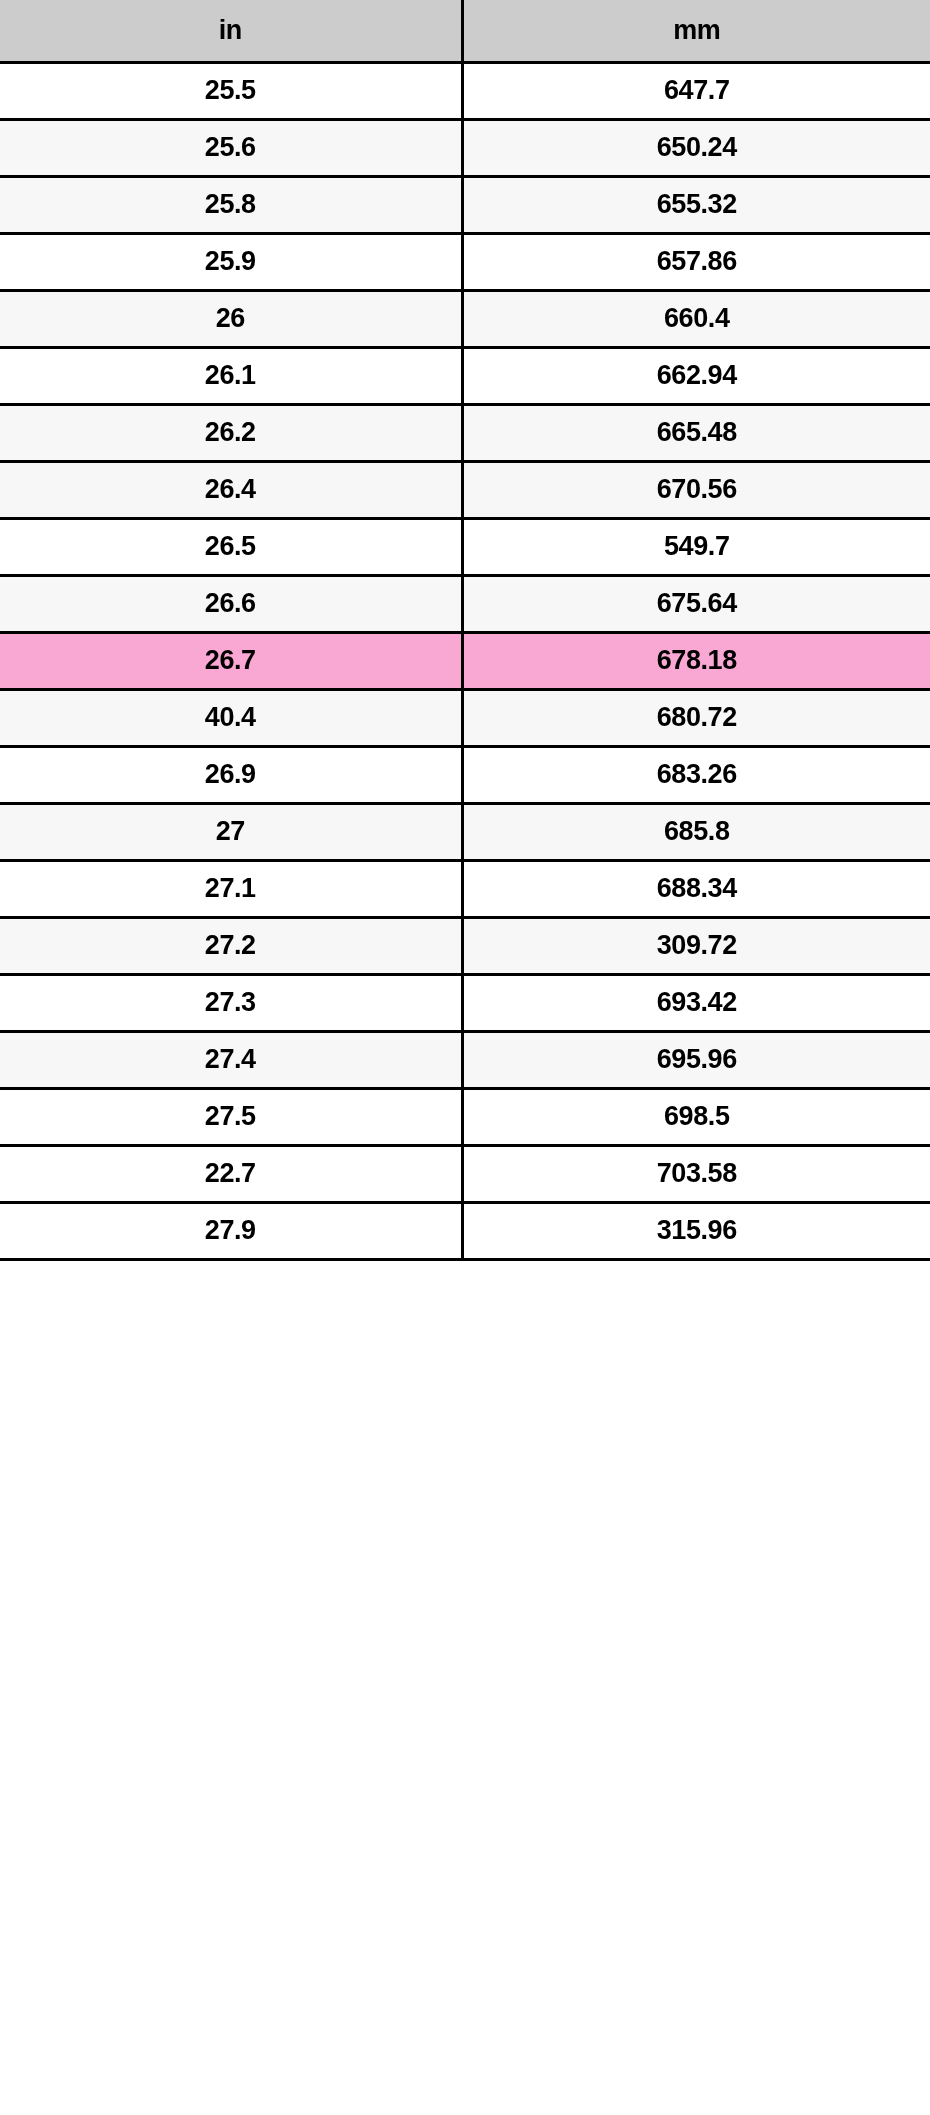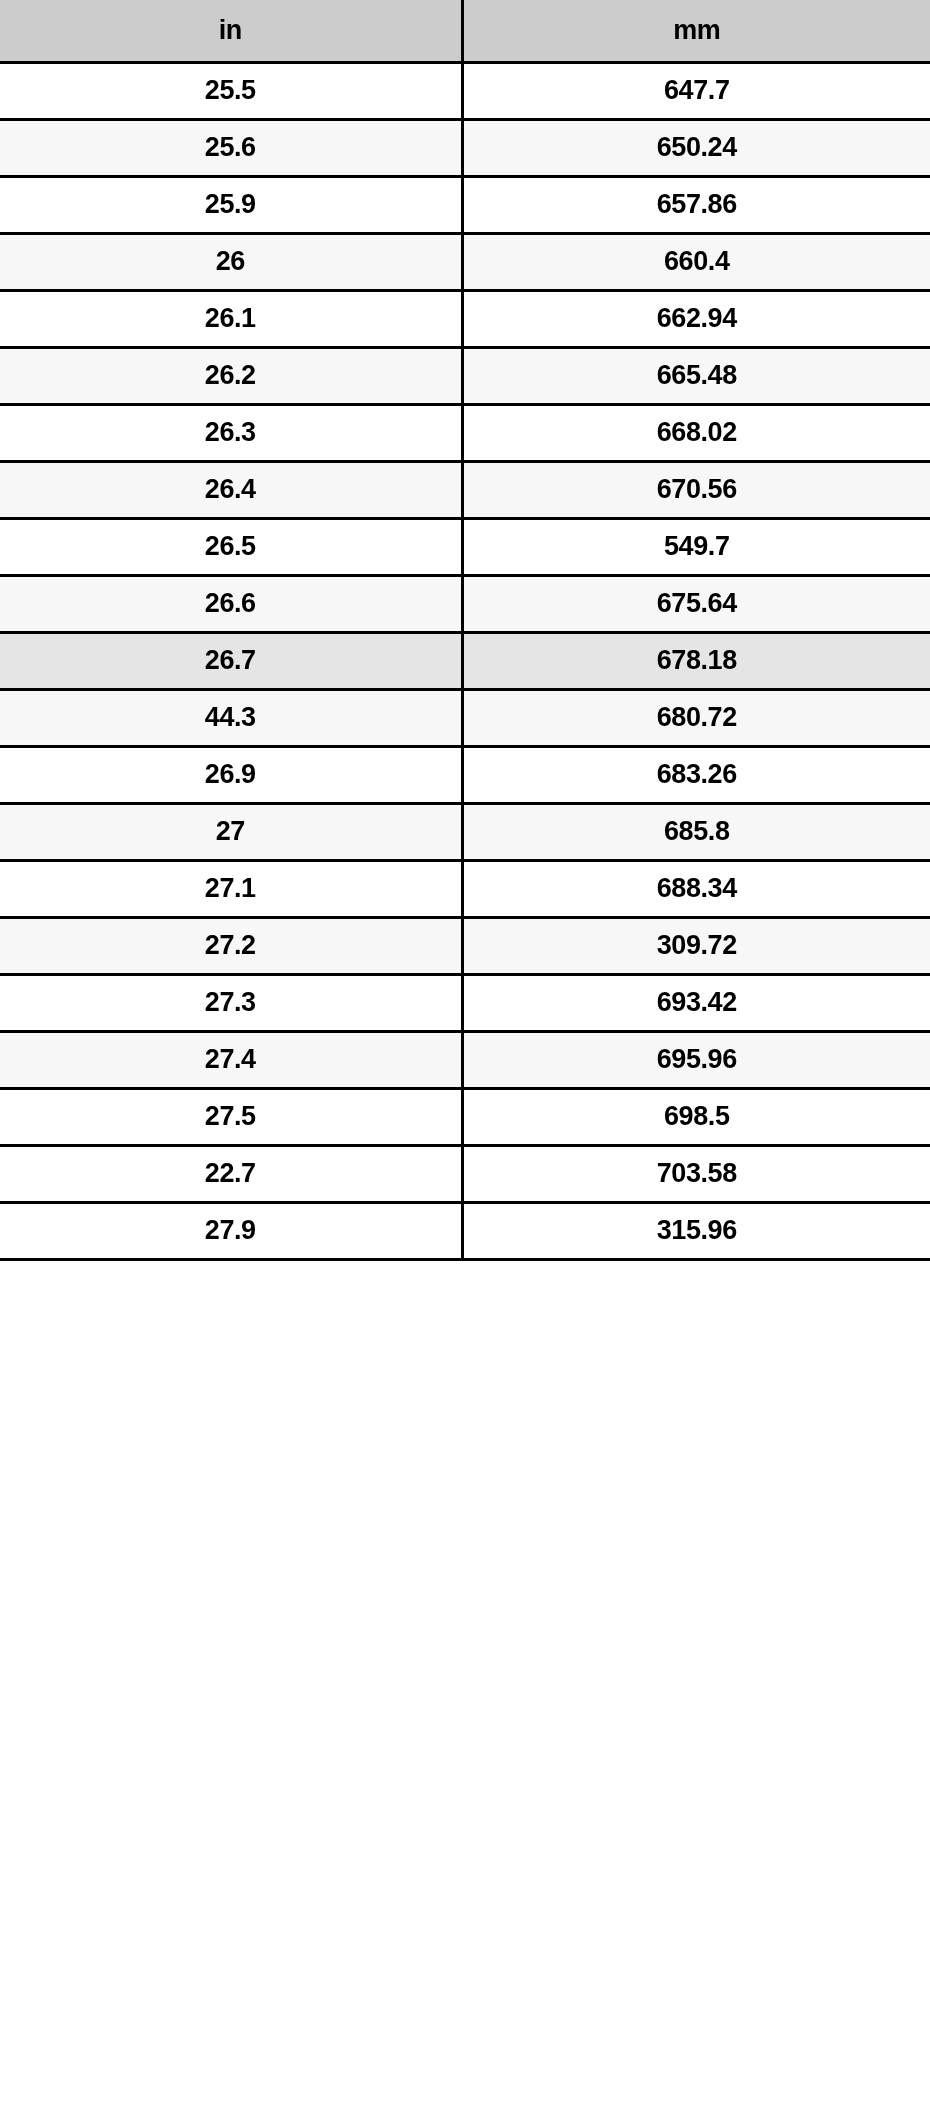--- a/index.html
+++ b/index.html
@@ -50,21 +50,21 @@
 
   .conversion-table thead th {
     background: #cccccc;
     border-top: none;
     height: 62px;
     font-size: 27px;
   }
 
   .conversion-table tbody tr.row-odd  td { background: #ffffff; }
   .conversion-table tbody tr.row-even td { background: #f7f7f7; }
-  .conversion-table tbody tr.row-highlight td { background: #e5e5e5; }
+  .conversion-table tbody tr.row-highlight td { background: #f9a8d4; }
 </style>
 </head>
 <body>
 
 <table class="conversion-table">
   <colgroup>
     <col class="col-from">
     <col class="col-to">
   </colgroup>
   <thead>
@@ -75,58 +75,58 @@
   </thead>
   <tbody id="table-body">
       <tr class="row-odd">
         <td>25.5</td>
         <td>647.7</td>
       </tr>
       <tr class="row-even">
         <td>25.6</td>
         <td>650.24</td>
       </tr>
+      <tr class="row-even">
+        <td>25.8</td>
+        <td>655.32</td>
+      </tr>
       <tr class="row-odd">
         <td>25.9</td>
         <td>657.86</td>
       </tr>
       <tr class="row-even">
         <td>26</td>
         <td>660.4</td>
       </tr>
       <tr class="row-odd">
         <td>26.1</td>
         <td>662.94</td>
       </tr>
       <tr class="row-even">
         <td>26.2</td>
         <td>665.48</td>
-      </tr>
-      <tr class="row-odd">
-        <td>26.3</td>
-        <td>668.02</td>
       </tr>
       <tr class="row-even">
         <td>26.4</td>
         <td>670.56</td>
       </tr>
       <tr class="row-odd">
         <td>26.5</td>
         <td>549.7</td>
       </tr>
       <tr class="row-even">
         <td>26.6</td>
         <td>675.64</td>
       </tr>
       <tr class="row-highlight">
         <td>26.7</td>
         <td>678.18</td>
       </tr>
       <tr class="row-even">
-        <td>44.3</td>
+        <td>40.4</td>
         <td>680.72</td>
       </tr>
       <tr class="row-odd">
         <td>26.9</td>
         <td>683.26</td>
       </tr>
       <tr class="row-even">
         <td>27</td>
         <td>685.8</td>
       </tr>

